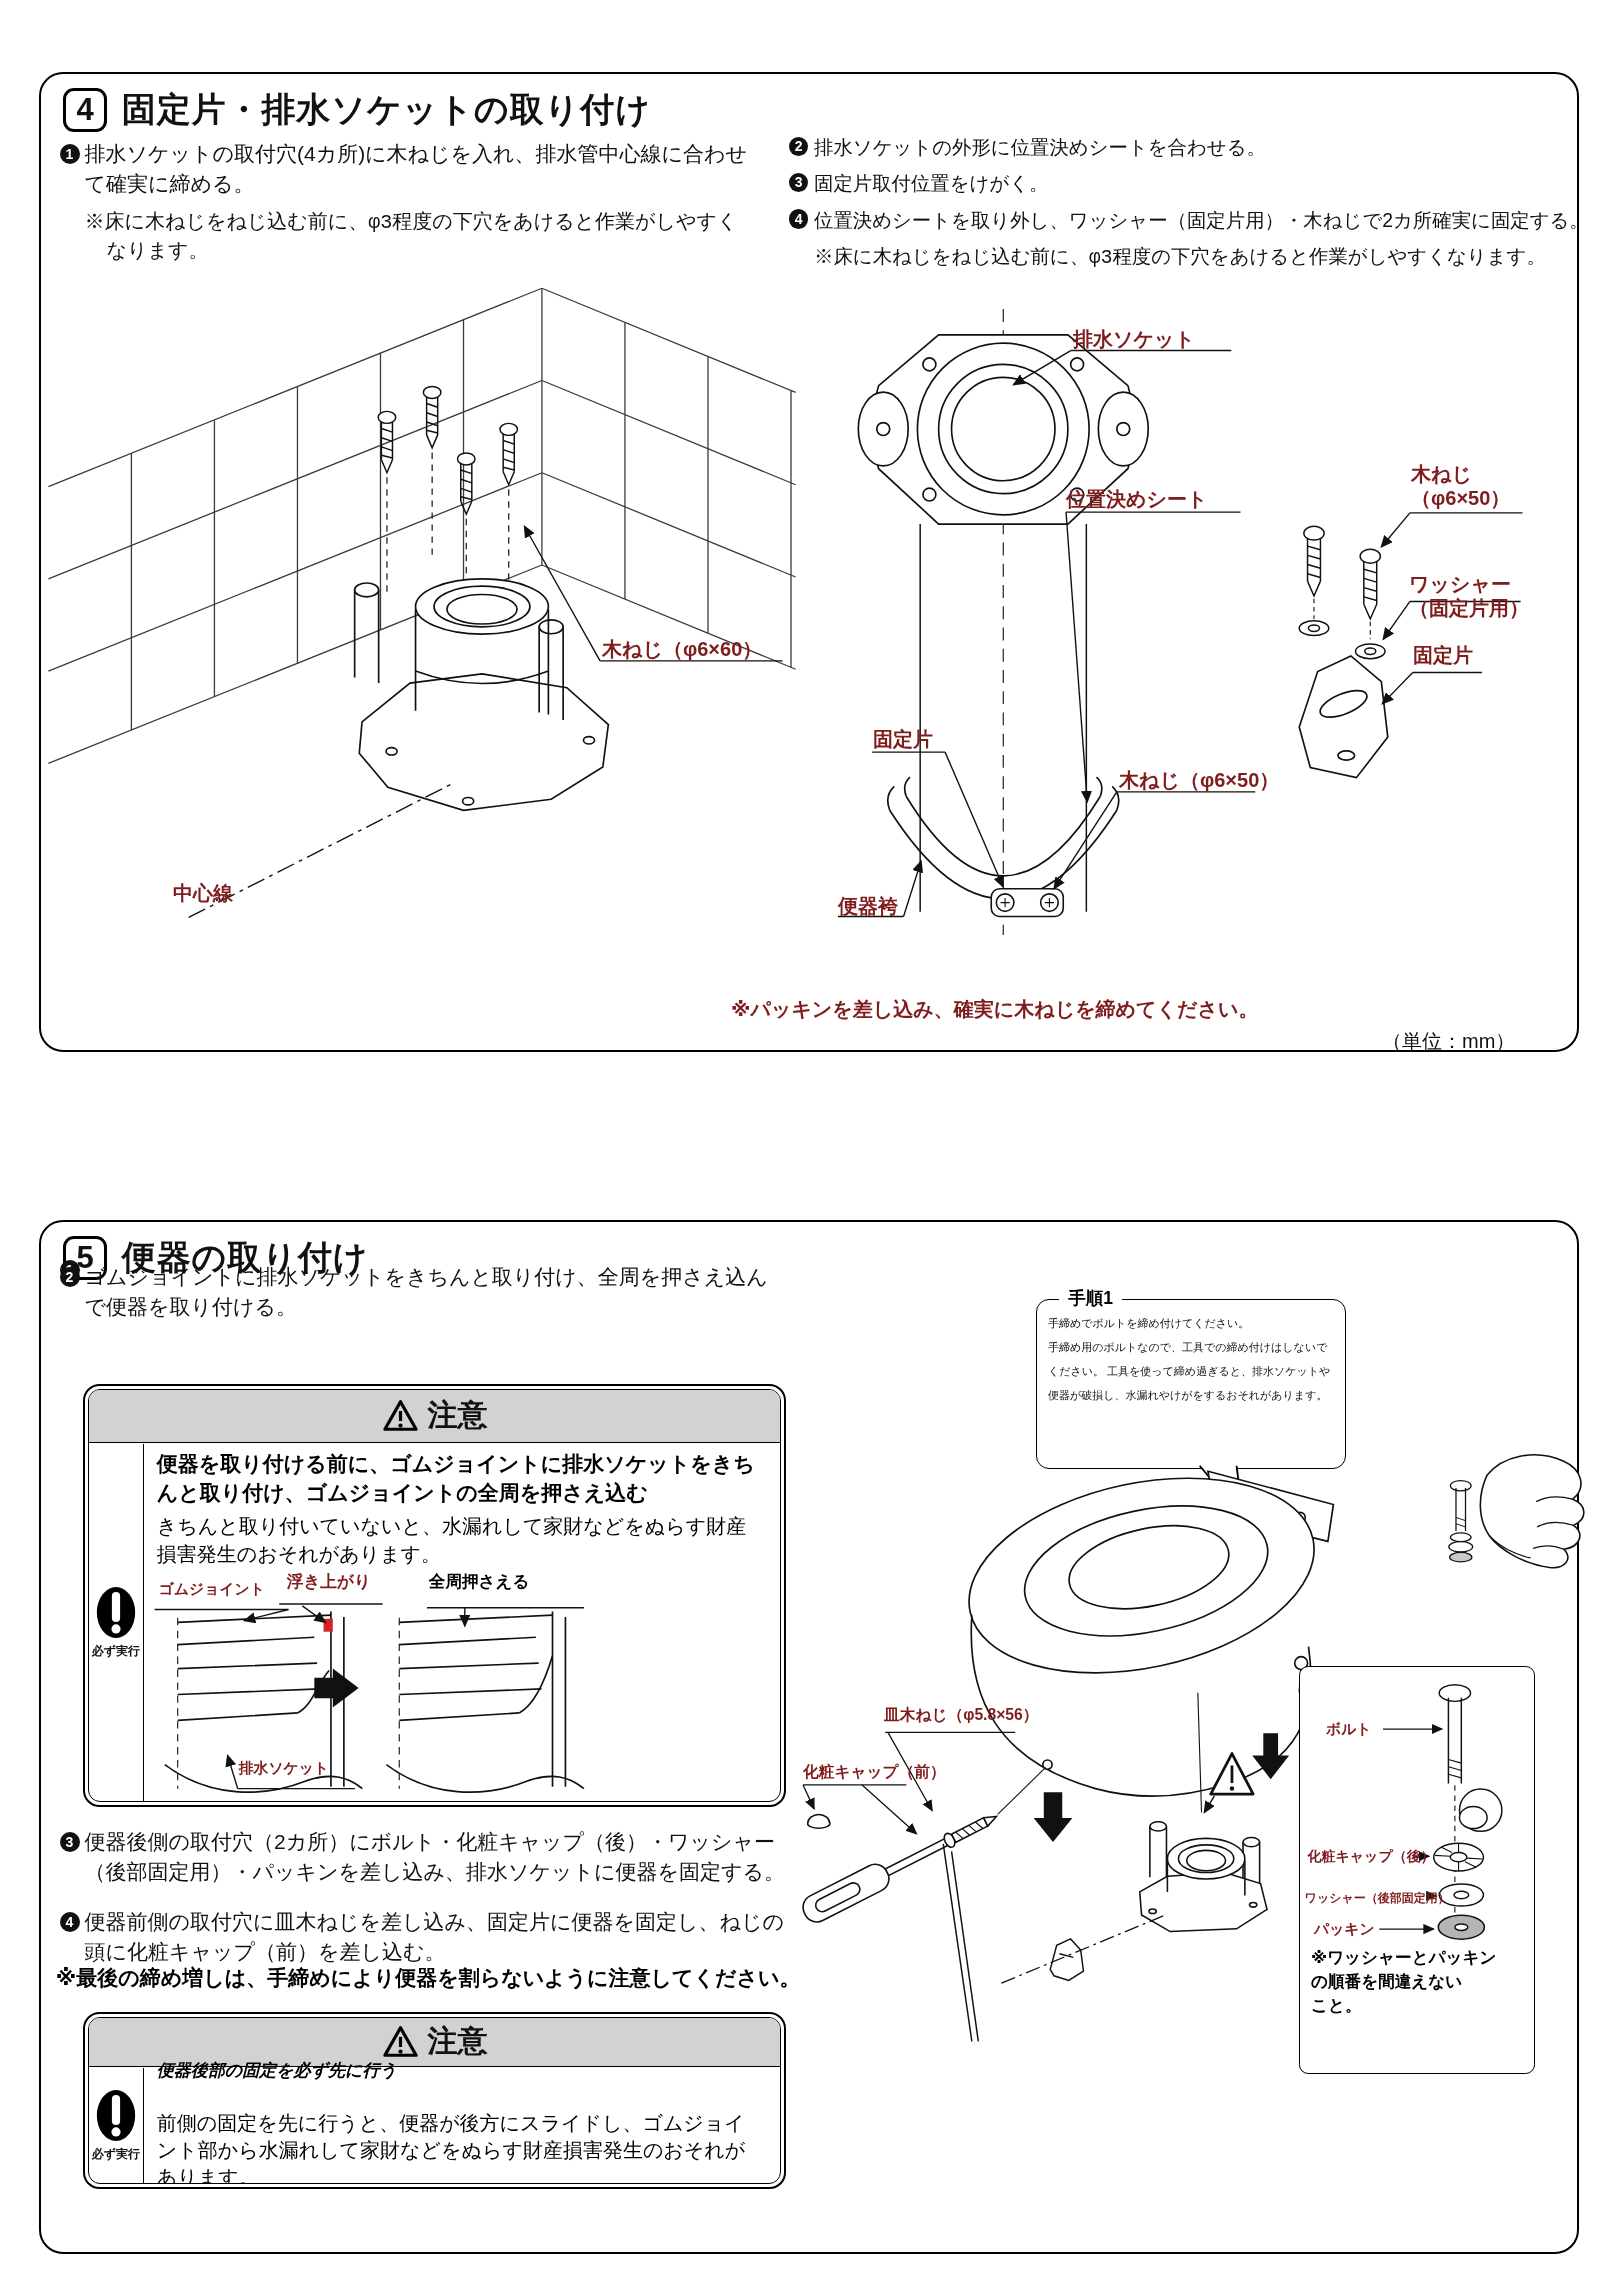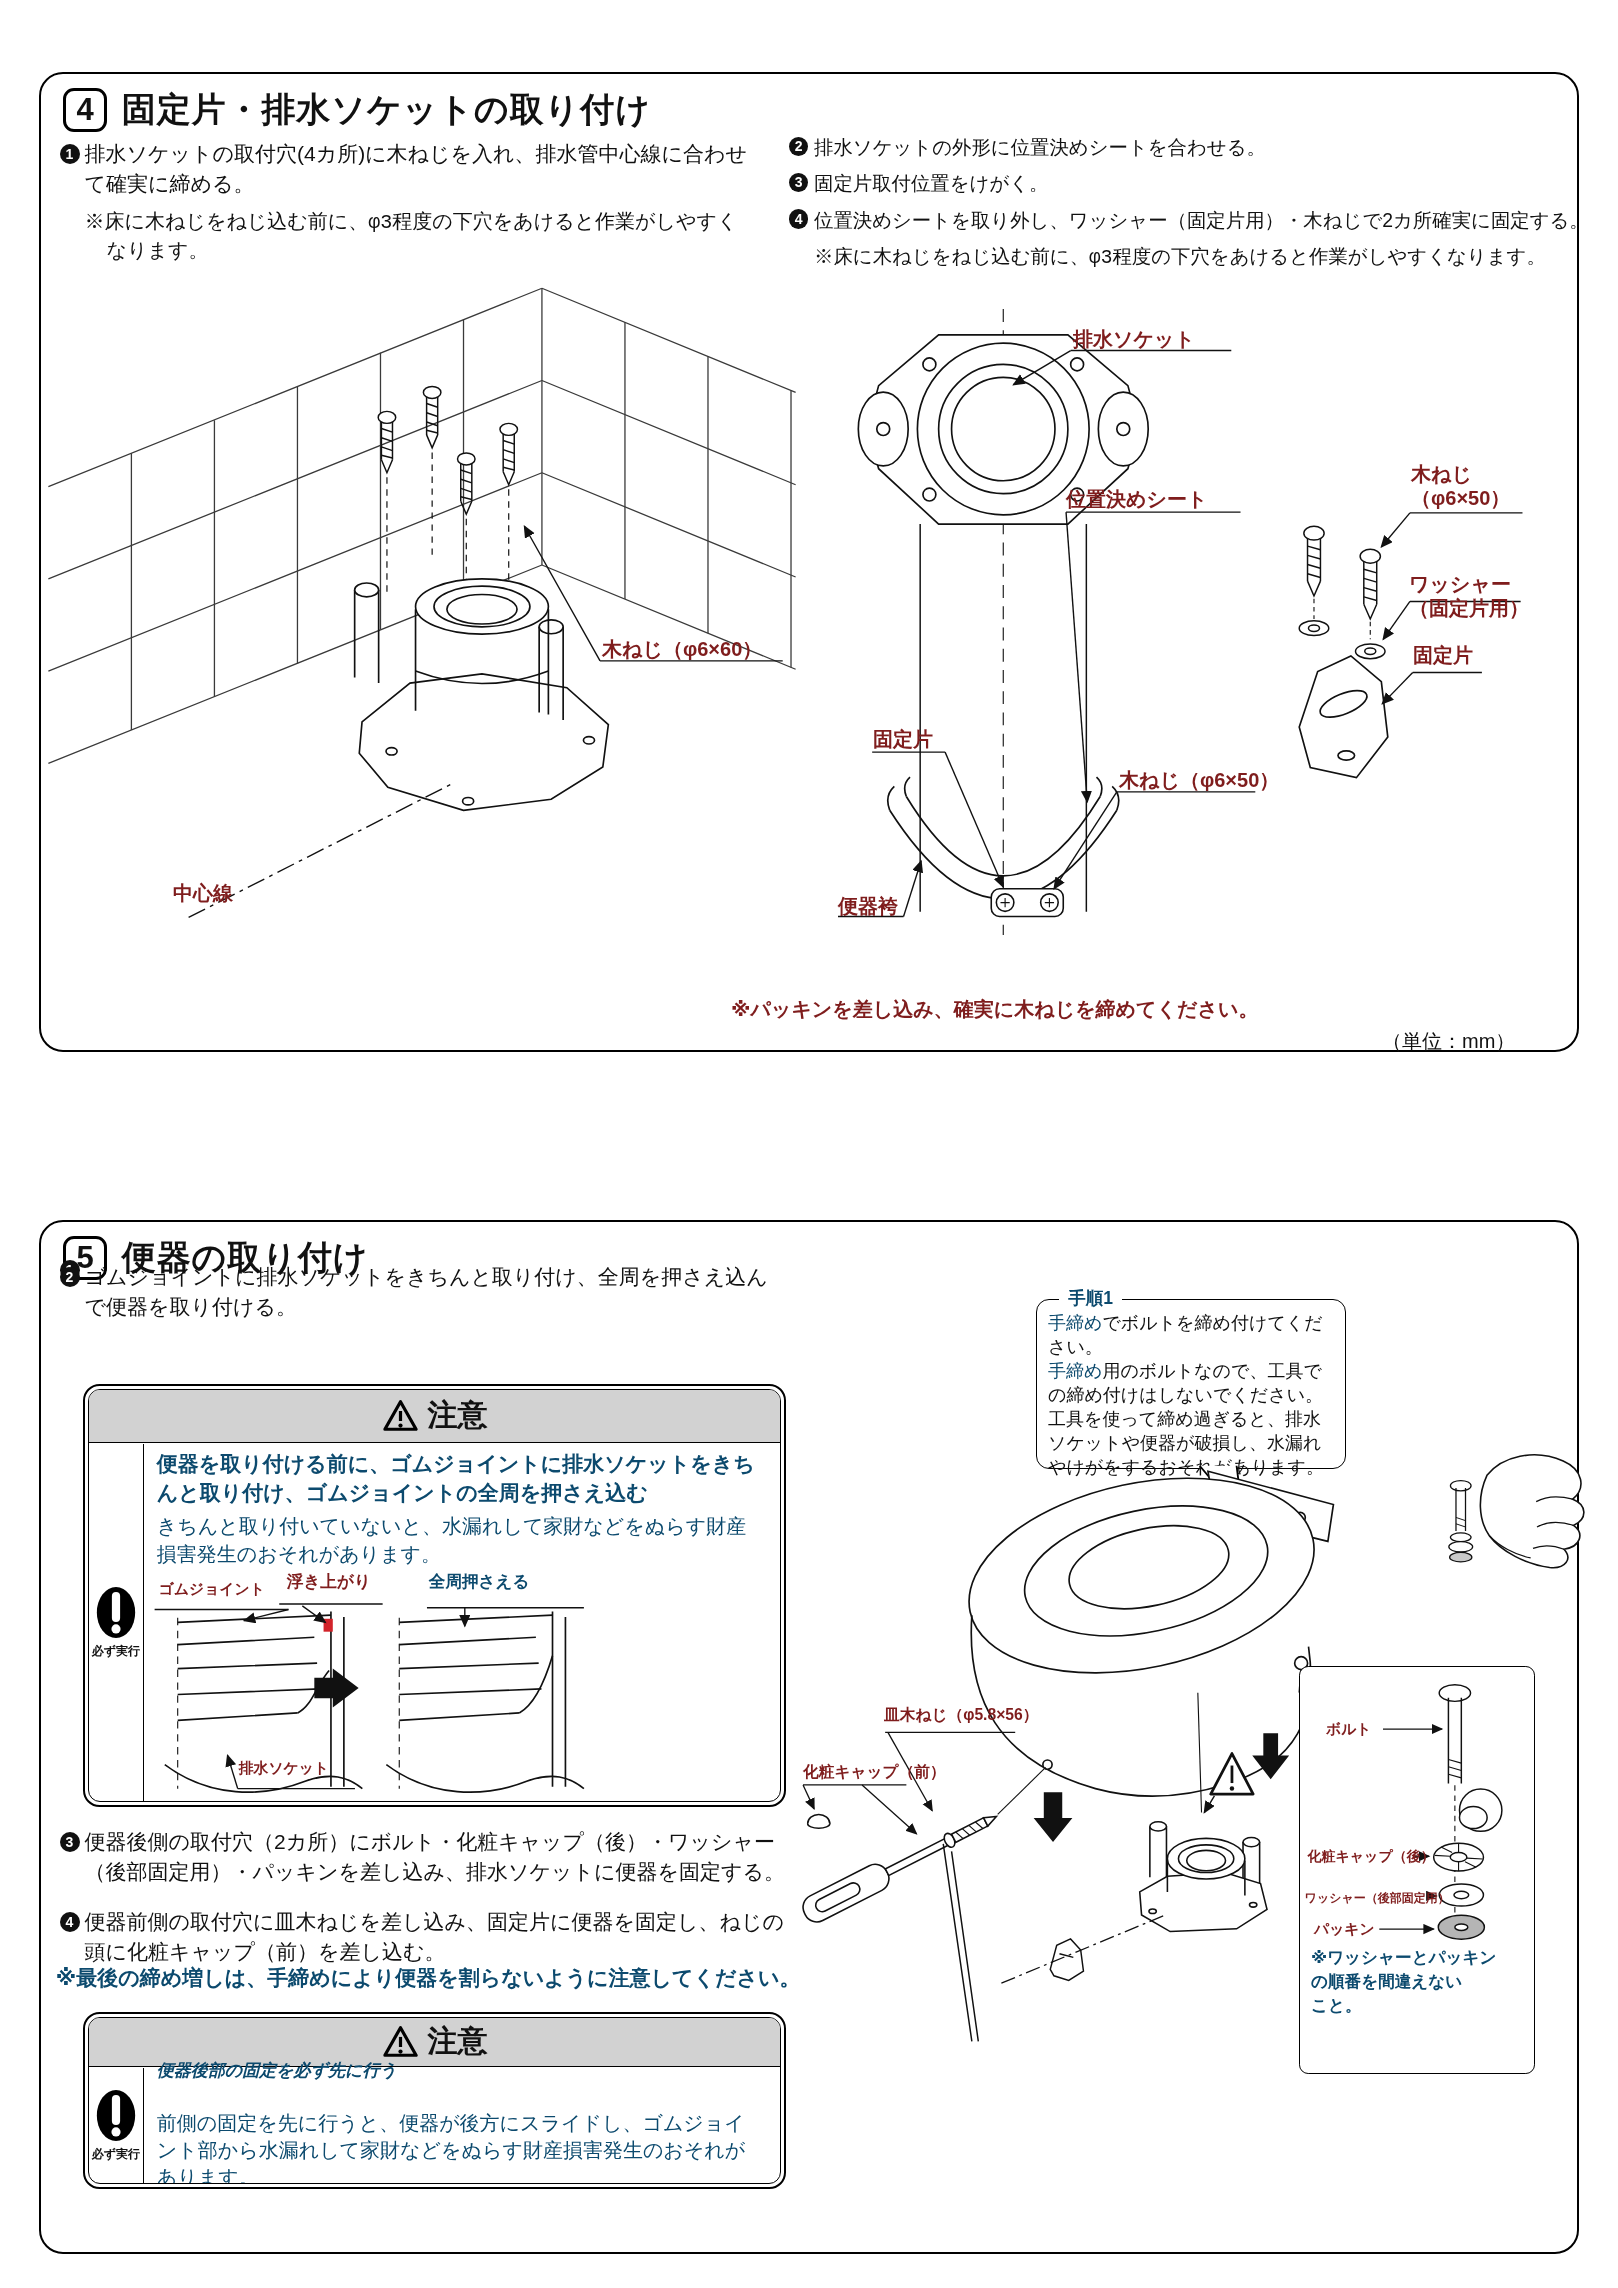--- a/index.html
+++ b/index.html
@@ -17,21 +17,21 @@
   .sec-title{font-size:34px;font-weight:bold;letter-spacing:0.9px;}
   .col{position:absolute;}
   .step{position:relative;padding-left:25px;font-size:21px;line-height:30px;margin-bottom:7.4px;}
   .col-right .step{font-size:19.4px;line-height:29px;}
   .stepnum{position:absolute;left:0;top:4.6px;width:20px;height:20px;background:#111;color:#fff;border-radius:50%;
            font-size:14px;font-weight:bold;display:flex;align-items:center;justify-content:center;}
   .col-right .stepnum{top:3.7px;width:19.4px;height:19.4px;}
   .note{padding-left:22px;text-indent:-22px;font-size:20px;line-height:29px;margin-top:9px;font-family:Liberation Mono, monospace;}
   .dl{position:absolute;font-size:20px;line-height:24px;white-space:pre-line;color:#7f1d1d;font-weight:bold;}
   .dl.s{font-size:14.8px;line-height:18.5px;}
-  .red{color:#0c4a6e;}
+  .red{color:#000000;}
   .b{font-weight:bold;}
   svg{position:absolute;overflow:visible;}
   svg *{vector-effect:none;}
   .caution{position:absolute;border:2.3px solid #000;border-radius:16.6px;padding:2.8px;background:#fff;box-sizing:border-box;}
   .caution-in{border:1.4px solid #000;border-radius:12px;height:100%;position:relative;overflow:hidden;box-sizing:border-box;}
   .c-head{height:52px;background:#d2d2d2;border-bottom:1.8px solid #000;display:flex;align-items:center;justify-content:center;gap:9px;}
   .c-head span{font-size:30px;font-weight:bold;}
   .c-icon-col{position:absolute;left:0;top:54px;bottom:0;width:54px;border-right:1.8px solid #000;
               display:flex;flex-direction:column;align-items:center;justify-content:center;gap:2.8px;}
   .c-icon-col .lbl{font-size:12px;font-weight:bold;white-space:nowrap;}
@@ -335,21 +335,21 @@
         </svg>
         <span class="lbl">必ず実行</span>
       </div>
       <div class="c-text red b" style="top:41px;width:609px;font-size:17px;font-style:italic;">便器後部の固定を必ず先に行う</div>
       <div class="c-text red" style="top:92px;width:605px;font-size:20px;line-height:27px;">前側の固定を先に行うと、便器が後方にスライドし、ゴムジョイント部から水漏れして家財などをぬらす財産損害発生のおそれがあります。</div>
     </div>
   </div>
 
   <div class="bubble" style="left:995px;top:77px;width:310px;height:170px;padding:11px 11px;">
     <span class="tag red">手順1</span>
-    <div style="font-size:18px;line-height:24px;">
+    <div style="font-size:11px;line-height:24px;">
       <span class="red">手締め</span><span>でボルトを締め付けてください。</span><br>
       <span class="red">手締め</span><span>用のボルトなので、工具での締め付けはしないでください。</span>
       <span>工具を使って締め過ぎると、排水ソケットや便器が破損し、水漏れやけがをするおそれがあります。</span>
     </div>
   </div>
 
   <svg style="left:750px;top:229px;" width="572" height="701" viewBox="0 0 620 760">
     <defs>
         <marker id="arrT" markerWidth="10" markerHeight="9" refX="8" refY="4" orient="auto">
           <path d="M0,0 L9,4 L0,8 Z" fill="#111"></path>

